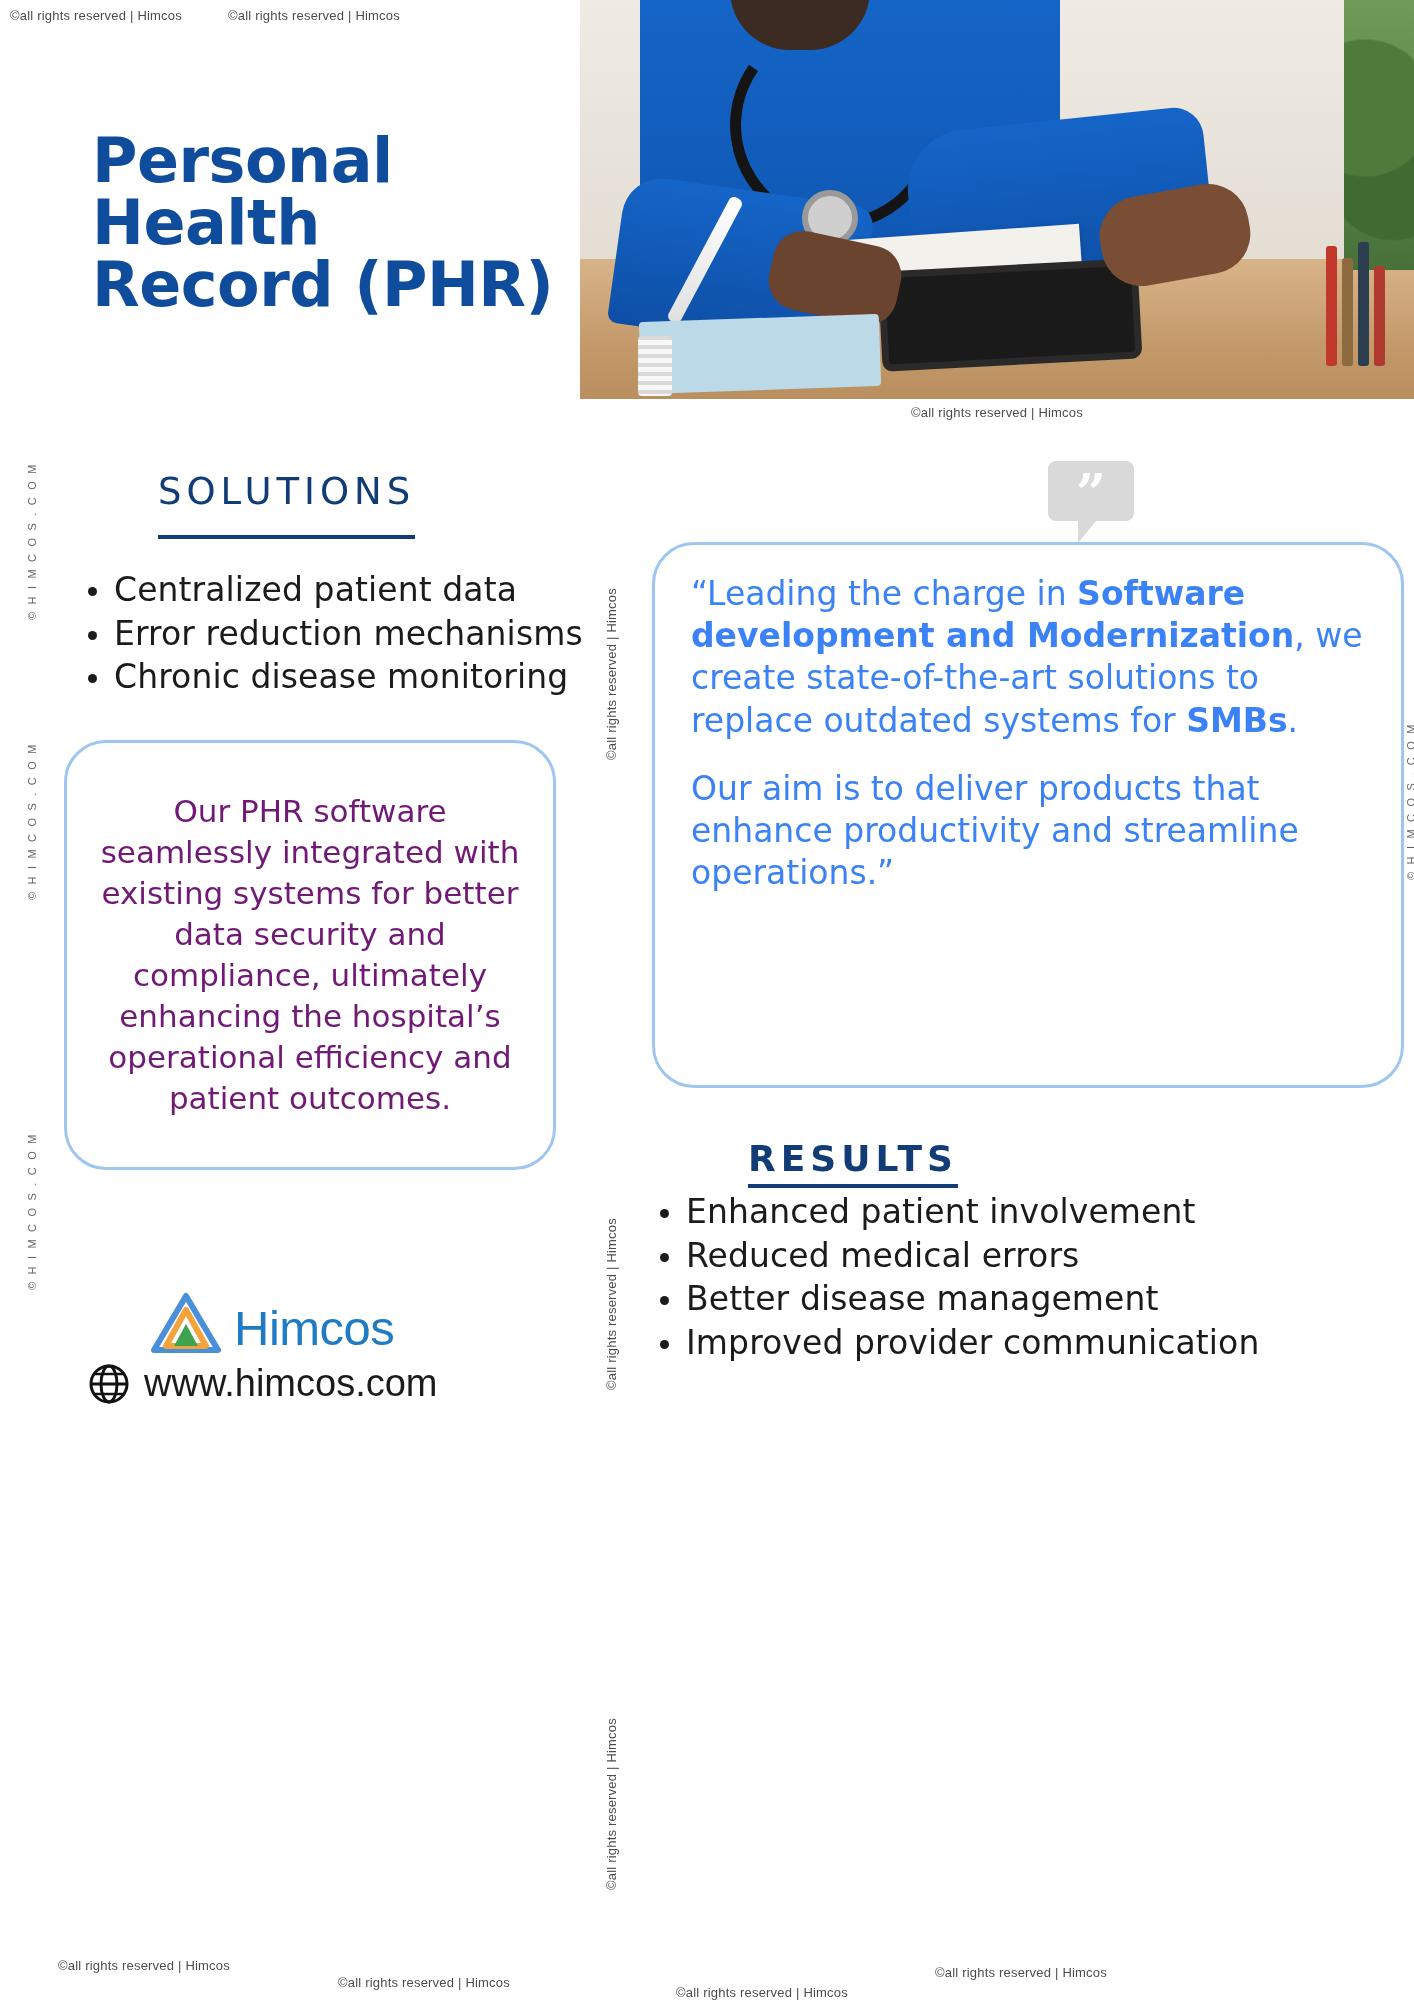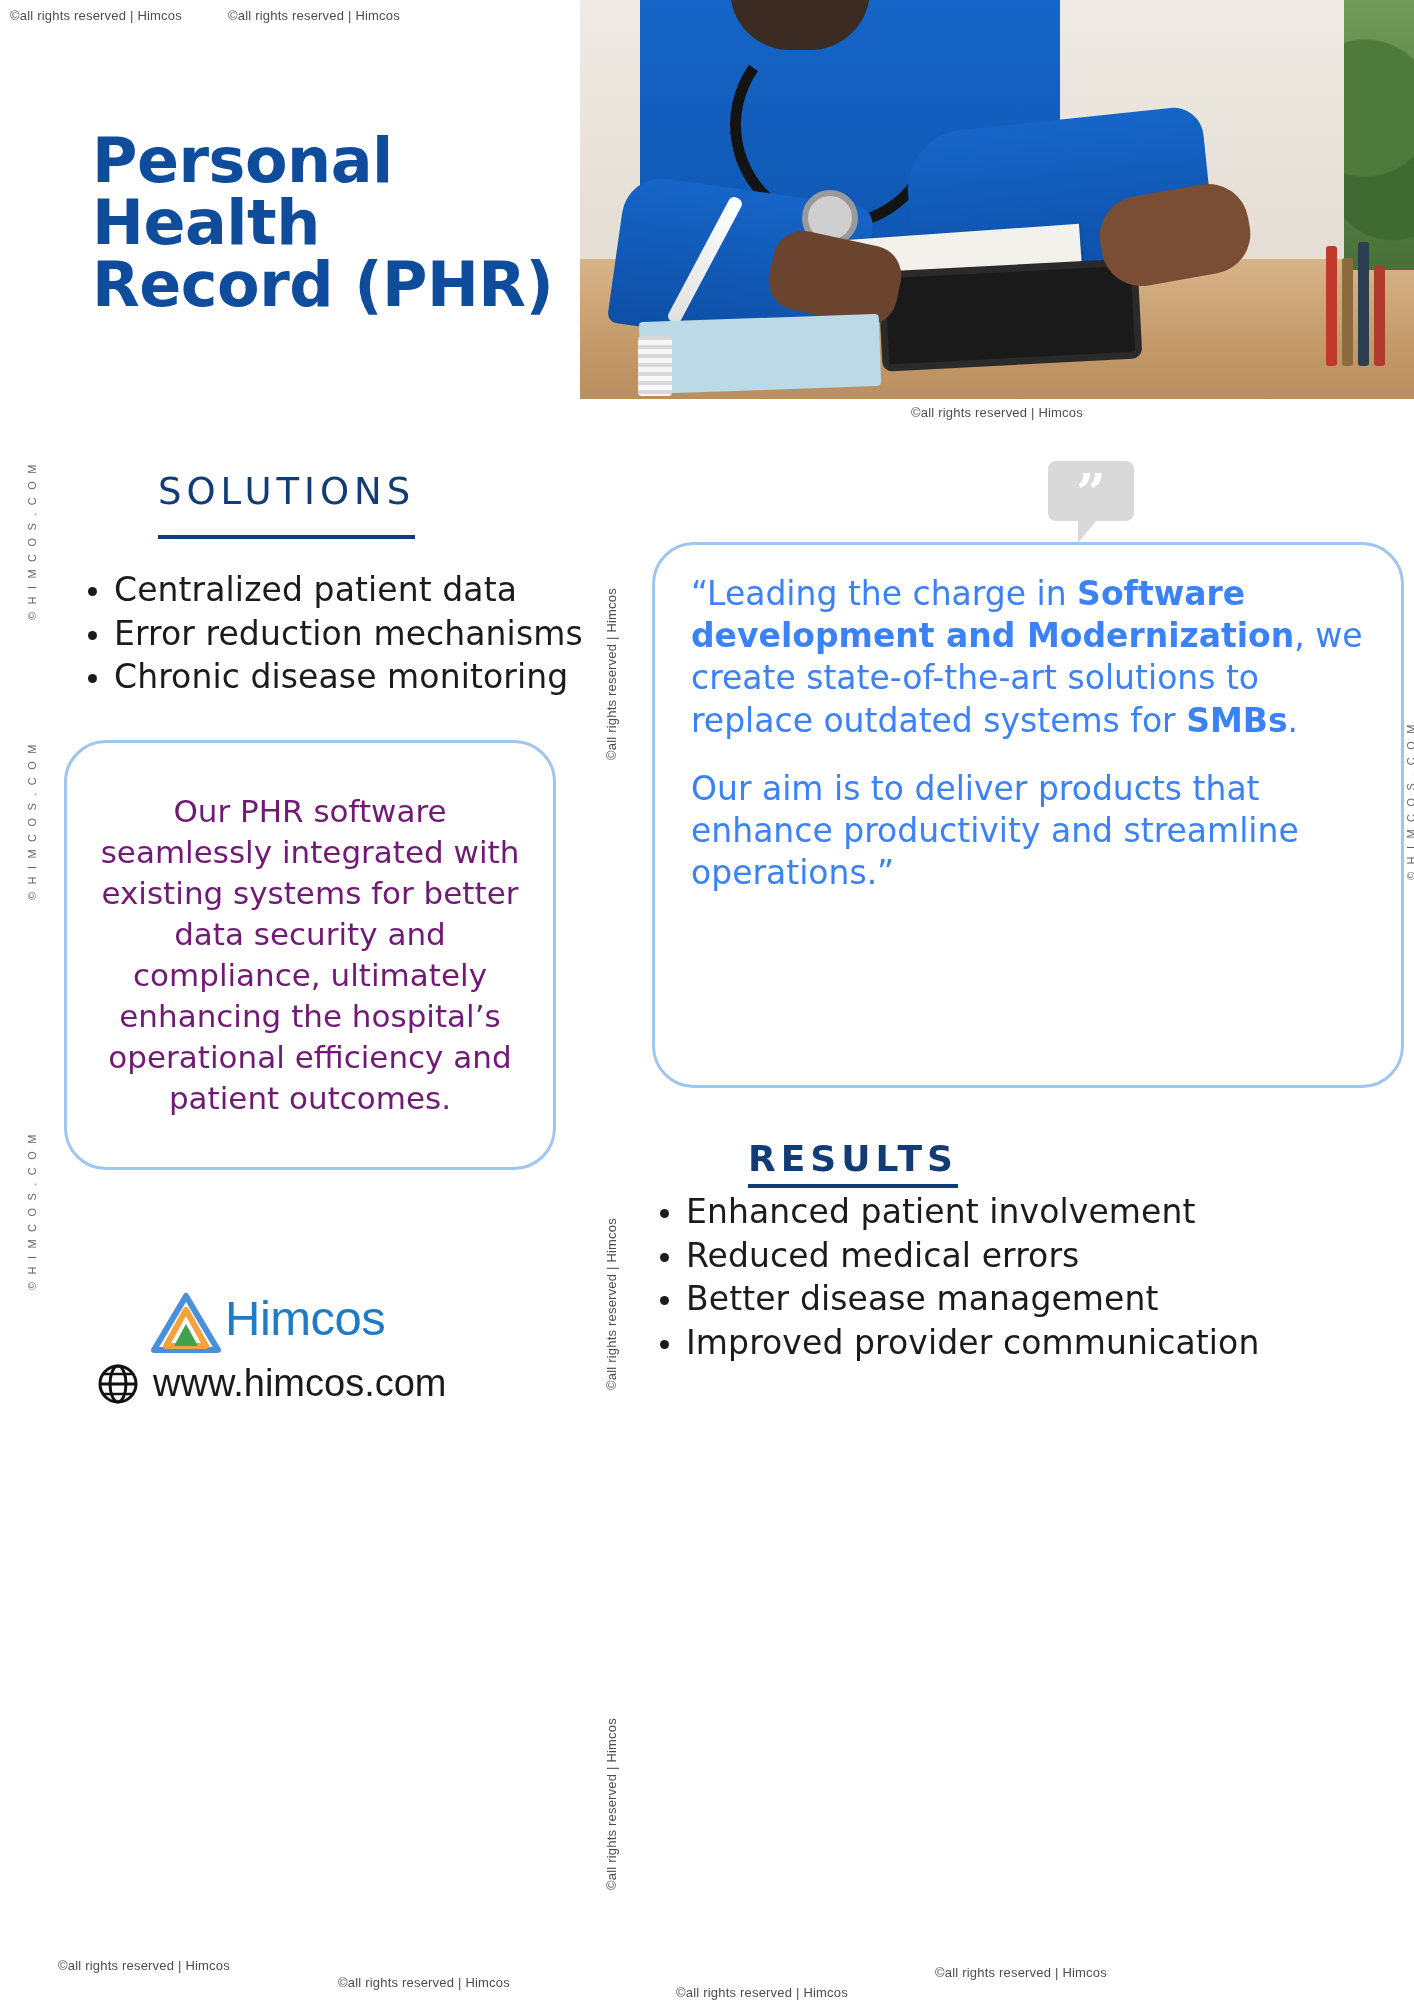--- a/index.html
+++ b/index.html
@@ -120,33 +120,33 @@
     color: #701a75;
     text-align: center;
   }
 
   
   .logo-wrap {
     position: absolute;
     left: 150px;
     top: 1290px;
     display: flex;
-    align-items: flex-start;
-    gap: 3px;
+    align-items: flex-end;
+    gap: 12px;
   }
   .logo-mark { width: 72px; height: 66px; }
   .logo-text {
     font-size: 49px;
     color: #1f7bc4;
     font-family: "Liberation Sans", sans-serif;
     letter-spacing: -.5px;
   }
   .site-wrap {
     position: absolute;
-    left: 97px;
+    left: 88px;
     top: 1362px;
     display: flex;
     align-items: center;
     gap: 14px;
   }
   .globe { width: 42px; height: 42px; }
   .site-text {
     font-size: 38px;
     color: #1b1b1b;
     font-family: "Liberation Sans", sans-serif;

